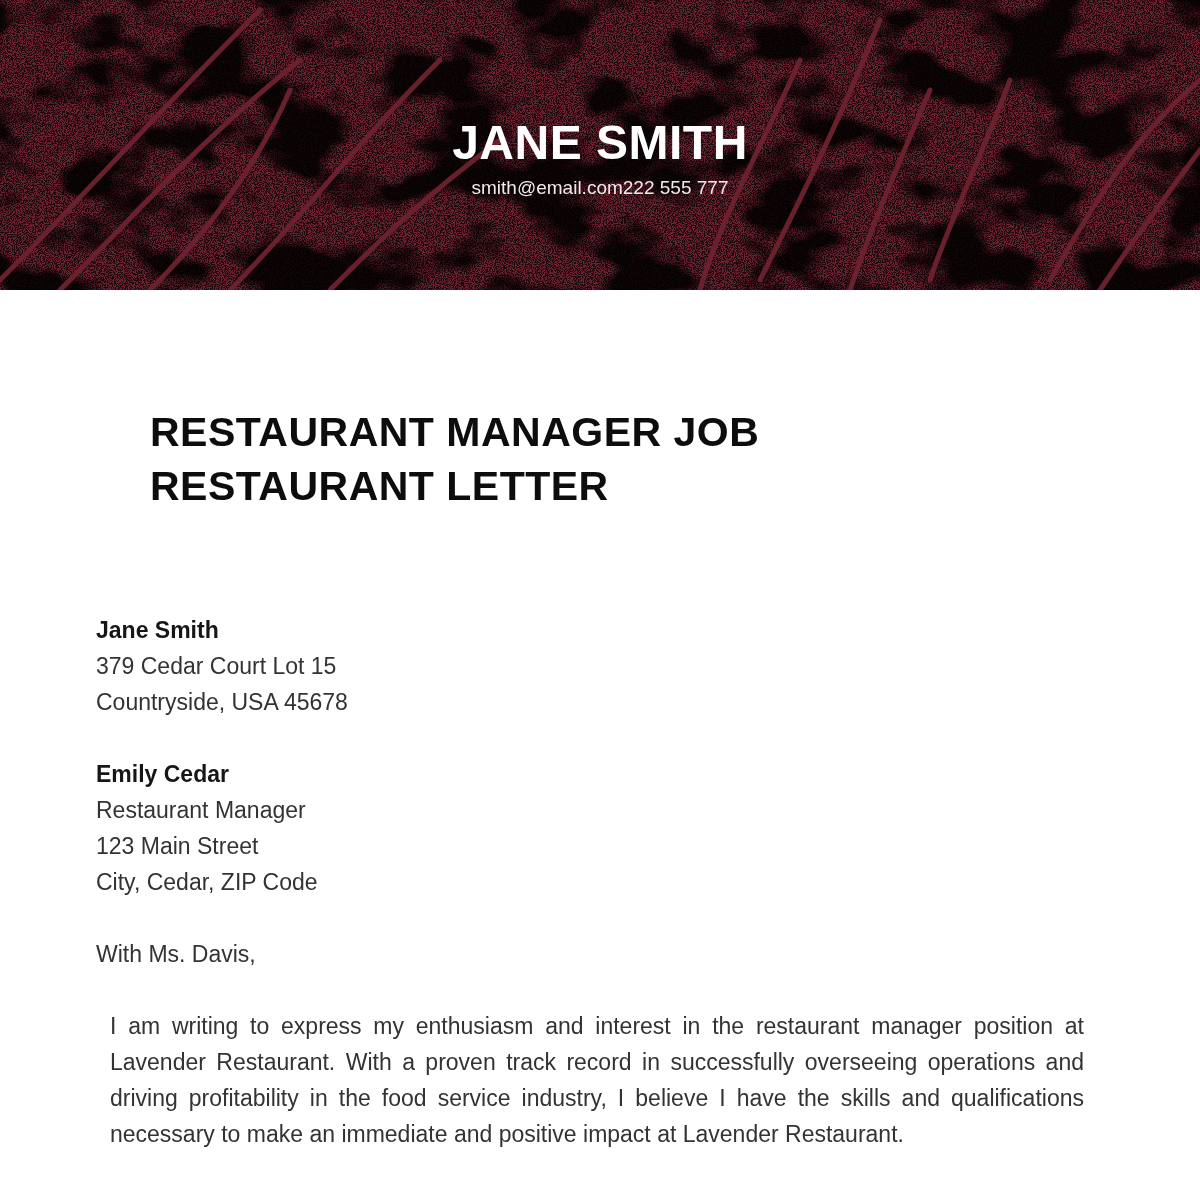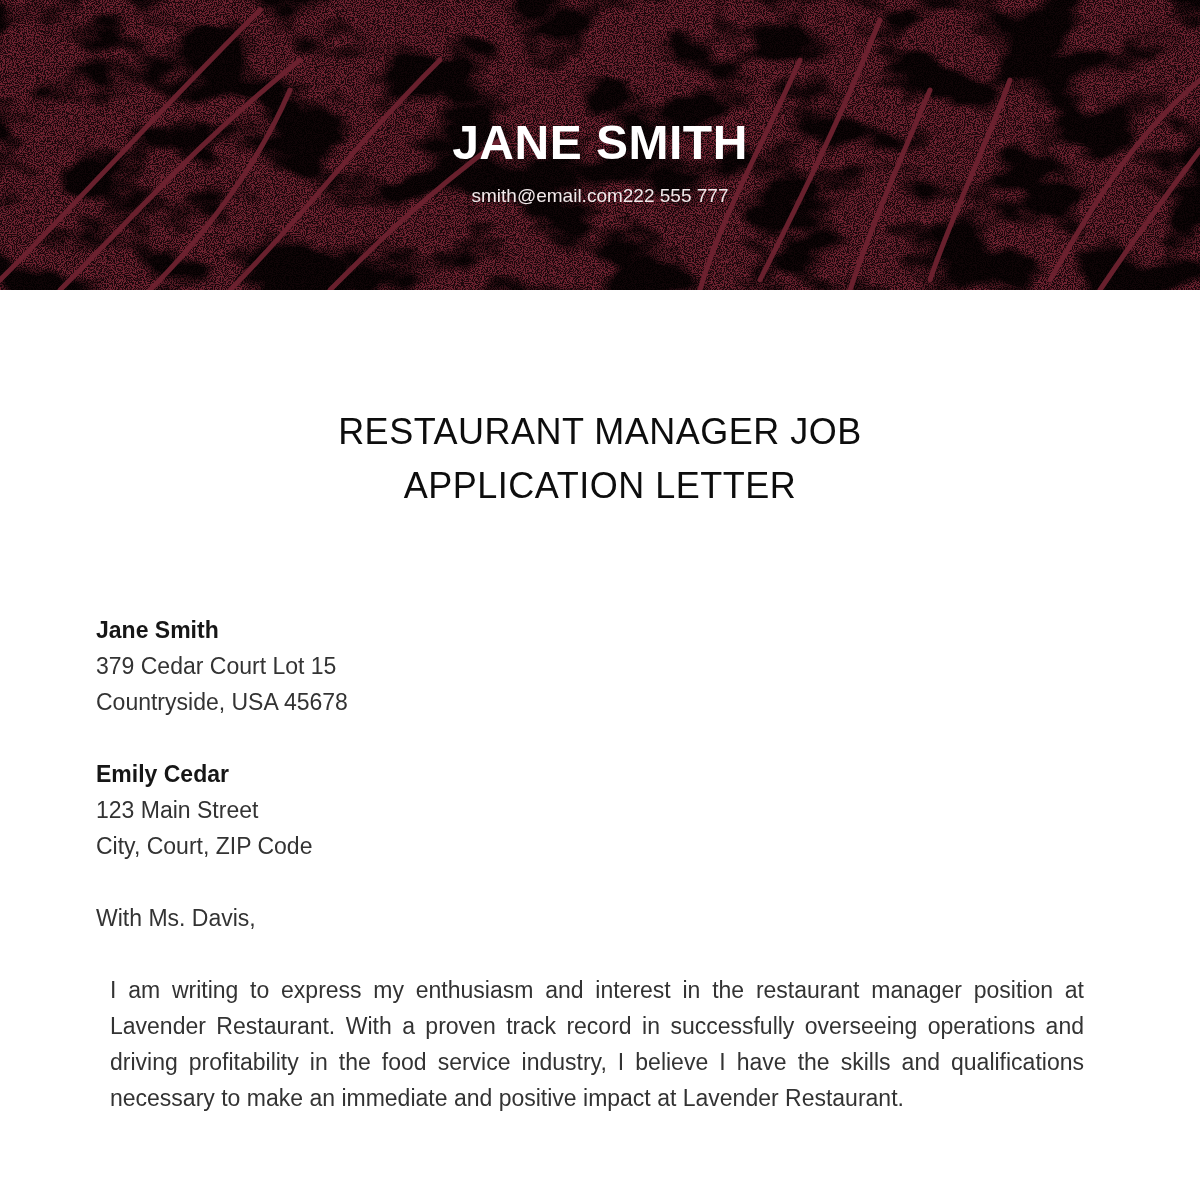--- a/index.html
+++ b/index.html
@@ -16,25 +16,25 @@
   }
   .header svg.texture { position: absolute; left: 0; top: 0; }
   .header-content {
     position: absolute; left: 0; top: 112px; width: 1200px; text-align: center;
     color: #ffffff;
   }
   .header-name {
     font-size: 48px; font-weight: bold; letter-spacing: 0.5px; line-height: 62px;
   }
   .header-contact {
-    font-size: 19px; line-height: 28px; color: #f1e9ea; margin-top: 8px;
+    font-size: 19px; line-height: 28px; color: #f1e9ea; margin-top: 0px;
   }
   .doc-title {
     position: absolute; left: 150px; top: 405px; width: 900px;
-    text-align: center; font-size: 36px; font-weight: normal; line-height: 54px;
+    font-size: 41px; font-weight: bold; line-height: 54px;
     color: #0d0d0d; letter-spacing: 0.5px;
   }
   .body {
     position: absolute; left: 96px; top: 612px; width: 1002px;
     font-size: 23px; line-height: 36px; color: #333333;
   }
   .block { margin: 0 0 36px 0; }
   .line { display: block; white-space: nowrap; }
   .bold { font-weight: bold; color: #161616; }
   .para { text-align: justify; margin: 14px; }
@@ -73,31 +73,32 @@
     </g>
   </svg>
   <div class="header-content">
     <div class="header-name">JANE SMITH</div>
     <div class="header-contact"><span>smith@email.com</span><span>222 555 777</span></div>
   </div>
 </div>
 
 <div class="doc-title">
   <div>RESTAURANT MANAGER JOB</div>
-  <div>APPLICATION LETTER</div>
+  <div>RESTAURANT LETTER</div>
 </div>
 
 <div class="body">
   <div class="block">
     <span class="line bold">Jane Smith</span>
     <span class="line">379 Cedar Court Lot 15</span>
     <span class="line">Countryside, USA 45678</span>
   </div>
   <div class="block">
     <span class="line bold">Emily Cedar</span>
+    <span class="line">Restaurant Manager</span>
     <span class="line">123 Main Street</span>
-    <span class="line">City, Court, ZIP Code</span>
+    <span class="line">City, Cedar, ZIP Code</span>
   </div>
   <div class="block">
     <span class="line">With Ms. Davis,</span>
   </div>
   <p class="para">I am writing to express my enthusiasm and interest in the restaurant manager position at Lavender Restaurant. With a proven track record in successfully overseeing operations and driving profitability in the food service industry, I believe I have the skills and qualifications necessary to make an immediate and positive impact at Lavender Restaurant.</p>
 </div>
 
 </body></html>

